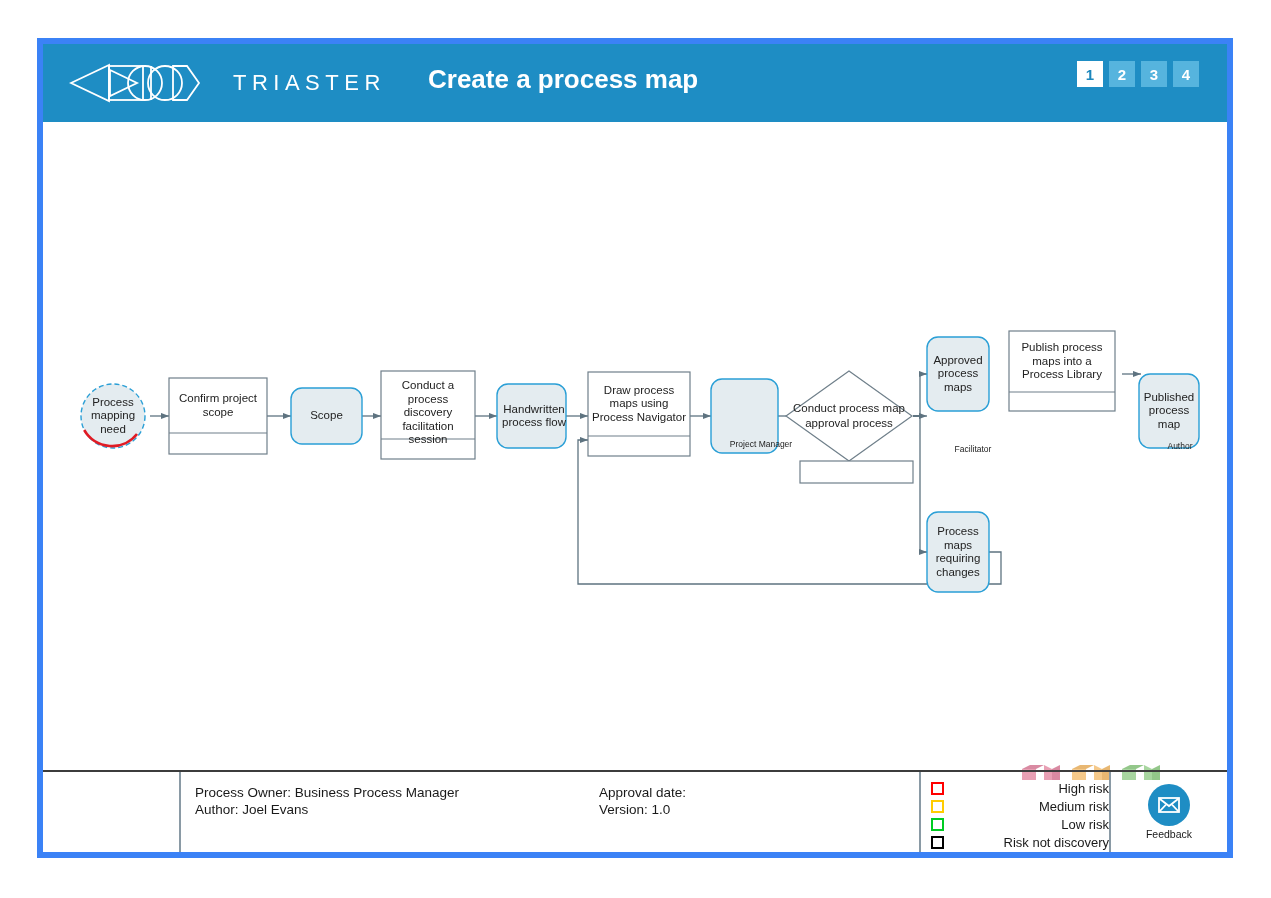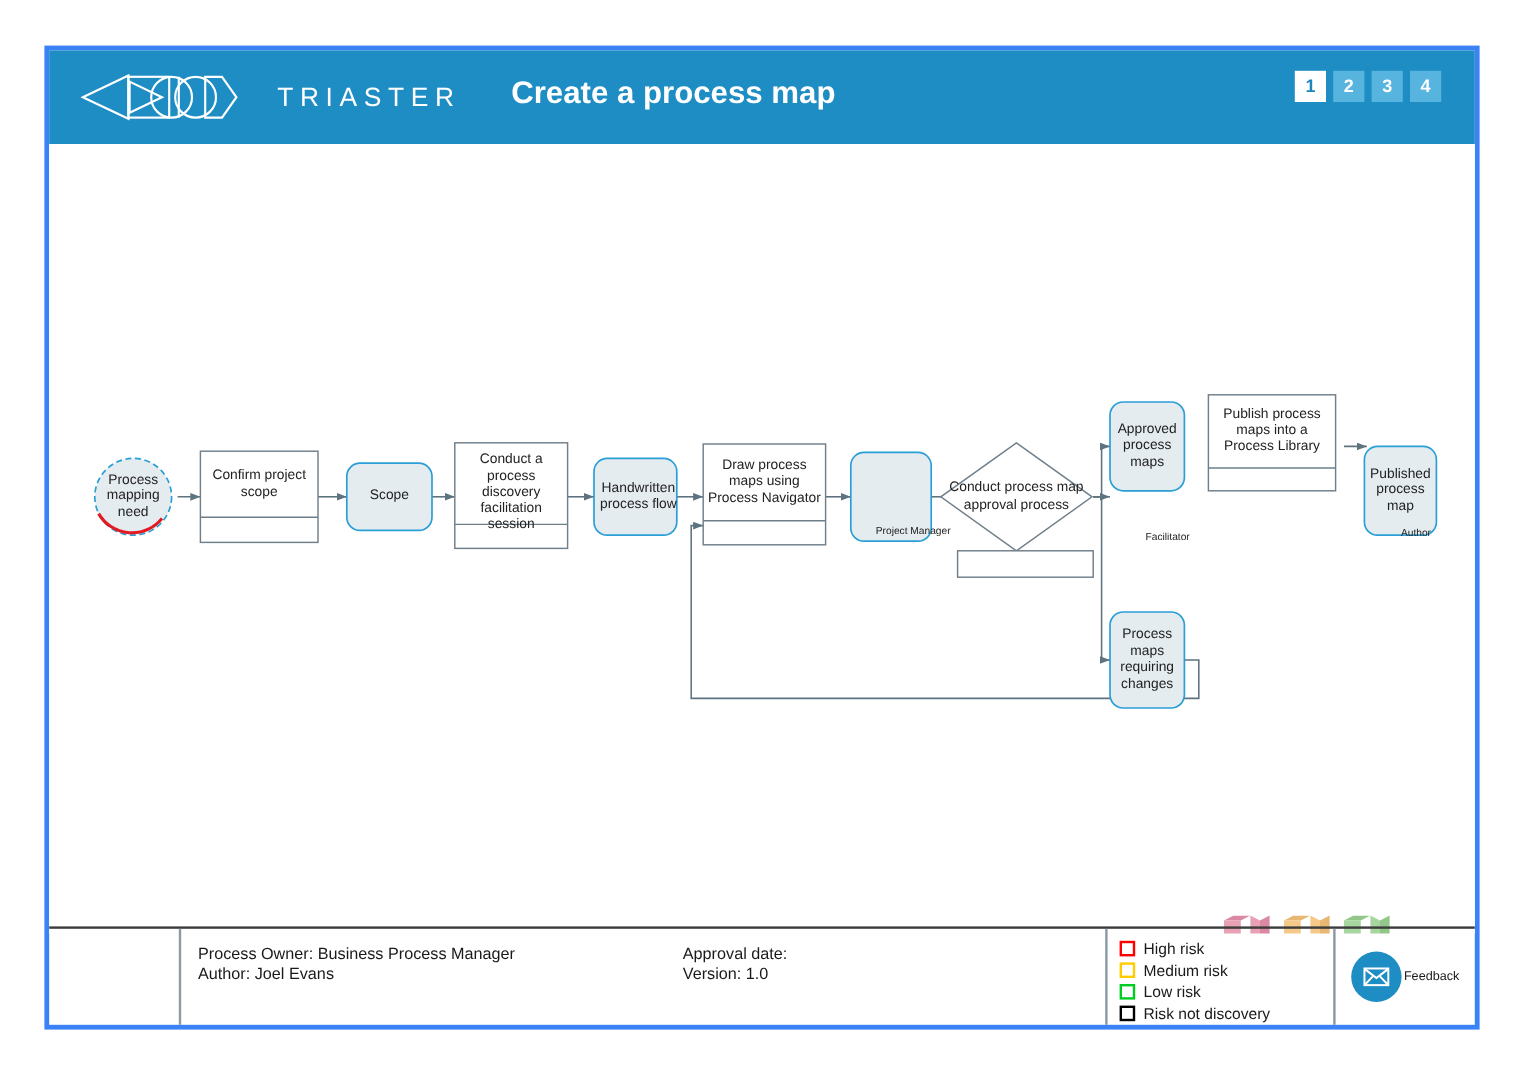--- a/index.html
+++ b/index.html
@@ -5,21 +5,21 @@
   html,body{margin:0;padding:0;background:#ffffff;}
   body{
     width:1271px;height:898px;position:relative;overflow:hidden;
     font-family:"Liberation Sans",sans-serif;
     -webkit-font-smoothing:antialiased;
   }
 
   
   #frame{
     position:absolute;left:37px;top:38px;width:1196px;height:820px;
-    border:4px solid #3b82f6;box-sizing:border-box;background:#fff;
+    border:6px solid #3b82f6;box-sizing:border-box;background:#fff;
   }
 
   
   #header{
     position:absolute;left:0;top:0;width:100%;height:78px;
     background:#1e8dc4;box-sizing:border-box;
   }
   #logo-mark{position:absolute;left:26px;top:19px;width:152px;height:40px;}
   #logo-word{
     position:absolute;left:190px;top:26px;
@@ -58,32 +58,32 @@
     text-align:center;color:#222;font-size:8.5px;line-height:10px;
     pointer-events:none;
   }
 
   
   #uuu{position:absolute;left:975px;top:643px;width:145px;height:84px;}
 
   
   #footer{
     position:absolute;left:0;bottom:0;width:100%;height:82px;
-    border-top:2px solid #3c3c3c;box-sizing:border-box;display:flex;
+    border-top:2px solid #3c3c3c;box-sizing:border-box;display:flex;padding-left:28px;
   }
   .fcell{border-right:2px solid #8a9aa5;box-sizing:border-box;position:relative;}
   #f-logo{width:110px;}
   #f-meta{flex:1;padding:12px 0 0 14px;}
   .meta-col{position:absolute;font-size:13.5px;color:#1a1a1a;line-height:17px;}
   #f-risk{width:190px;padding:7px 0 0 10px;}
-  .risk-row{display:flex;align-items:center;gap:7px;height:18px;}
+  .risk-row{display:flex;align-items:center;gap:7px;height:18px;justify-content:space-between;}
   .risk-box{width:13px;height:13px;background:#fff;box-sizing:border-box;}
   .risk-label{font-size:13px;color:#1a1a1a;white-space:nowrap;}
   #f-feedback{
-    width:116px;border-right:none;display:flex;flex-direction:row;
+    width:116px;border-right:none;display:flex;flex-direction:column;
     align-items:center;justify-content:center;gap:2px;
   }
   #fb-circle{
     width:42px;height:42px;border-radius:50%;background:#1e8dc4;
     display:flex;align-items:center;justify-content:center;
   }
   #fb-label{font-size:10.5px;color:#1a1a1a;}
 </style>
 </head>
 <body>

